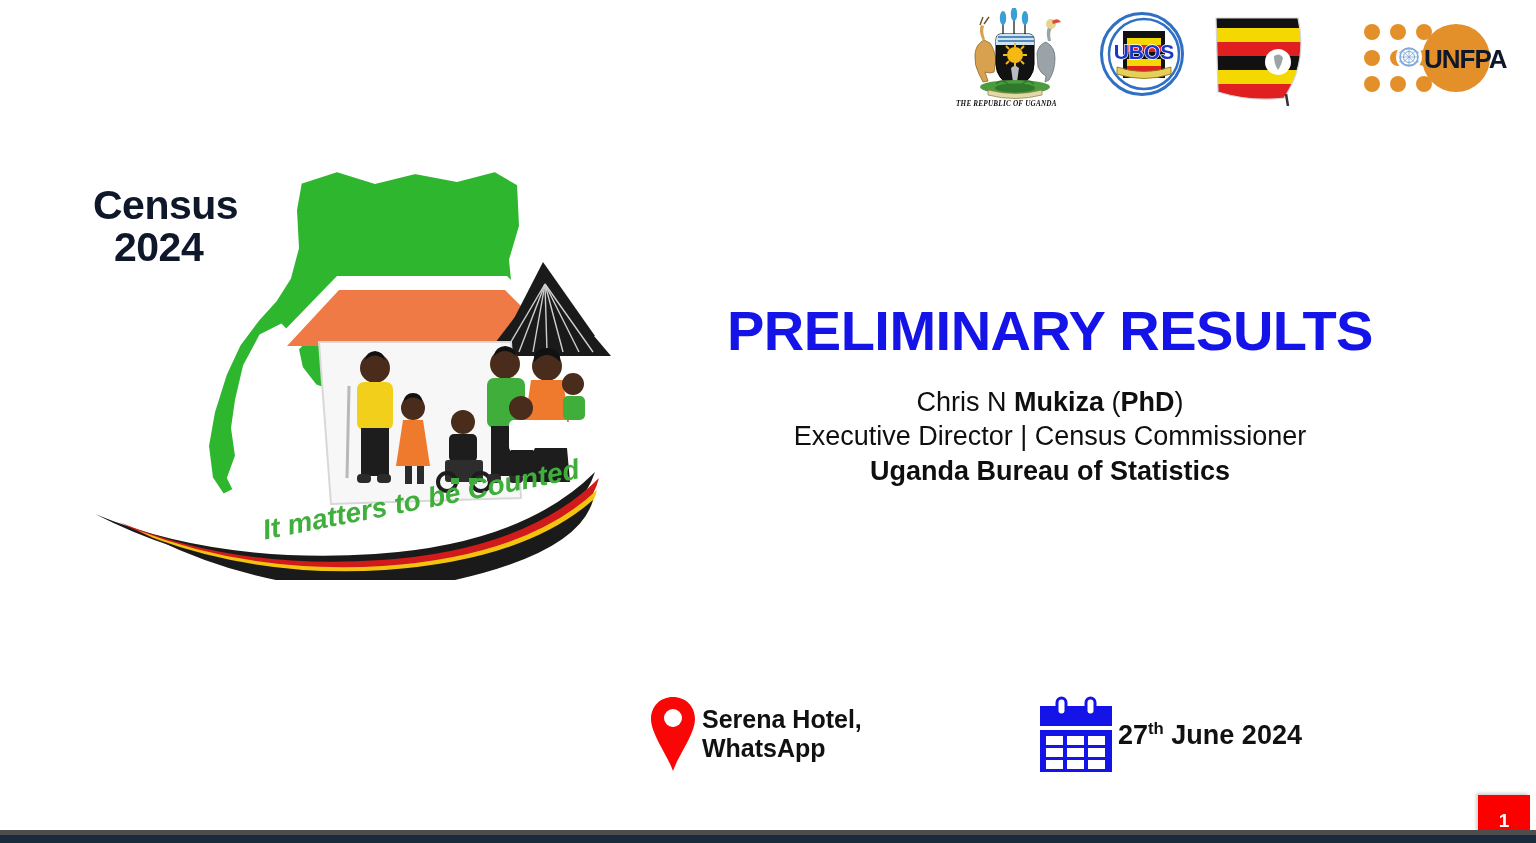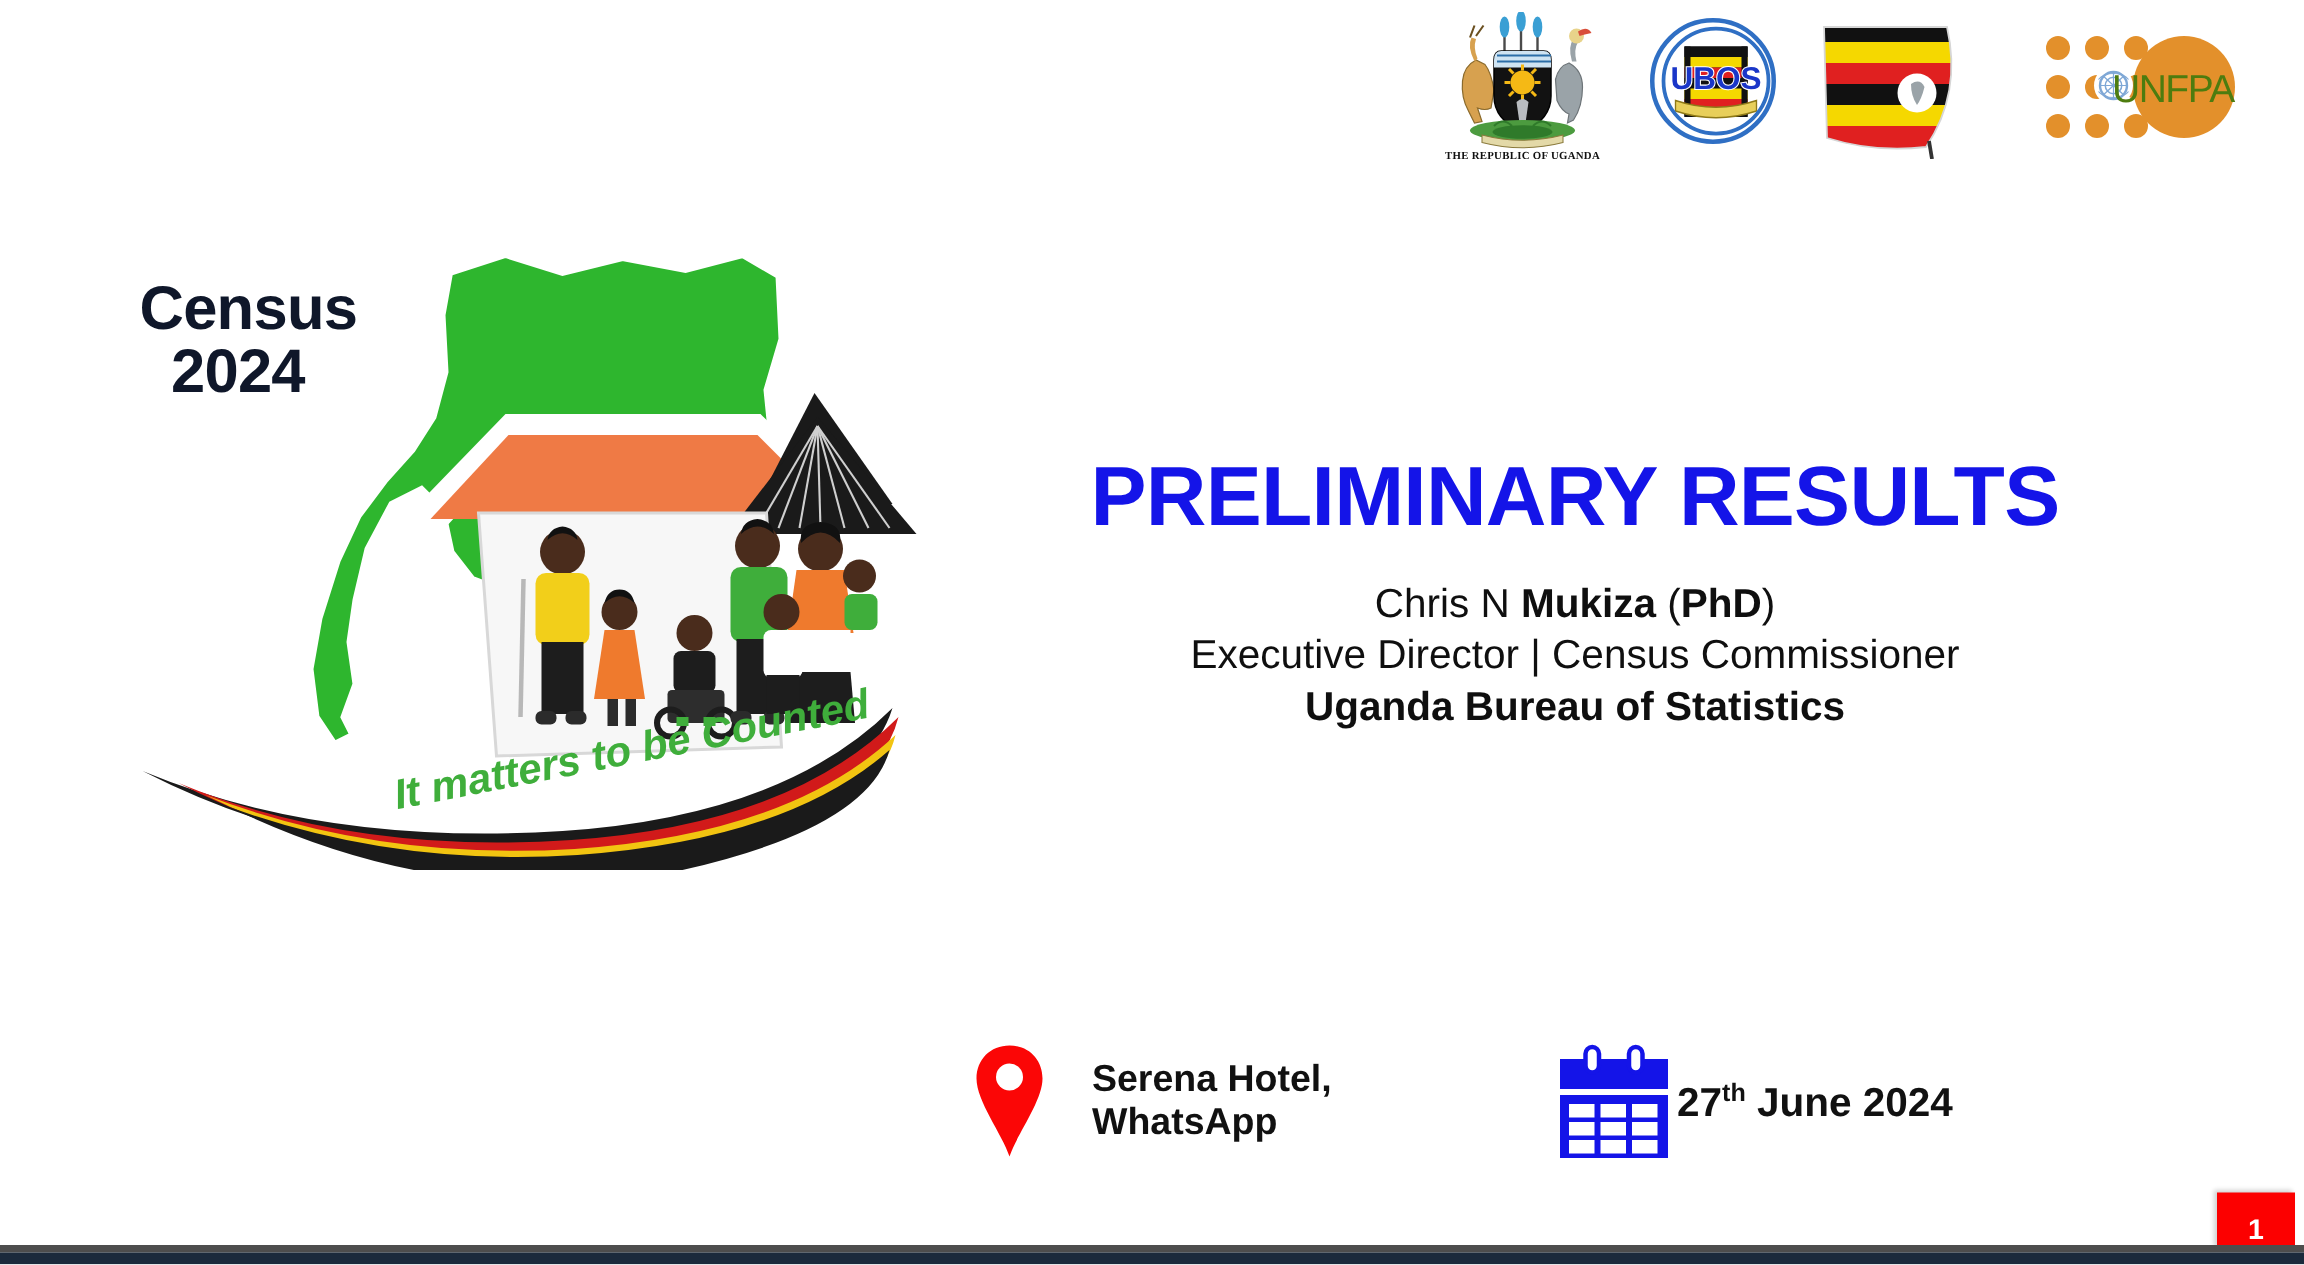--- a/index.html
+++ b/index.html
@@ -40,27 +40,27 @@
     width: 118px;
     height: 100px;
     margin-left: 6px;
     position: relative;
   }
   #coat-caption {
     position: absolute;
     bottom: 0px;
     left: 0;
     width: 100%;
-    text-align: center;
     font-family: "Liberation Serif", serif;
     font-weight: bold;
     font-size: 7.2px;
     letter-spacing: .2px;
     color: #111;
     white-space: nowrap;
+    font-style: italic;
   }
 
   
   #ubos-logo {
     width: 84px;
     height: 84px;
     margin-left: 26px;
     margin-top: 4px;
     border-radius: 50%;
     background: #ffffff;
@@ -102,27 +102,27 @@
     position: absolute;
     left: 58px;
     top: 2px;
     width: 68px;
     height: 68px;
     border-radius: 50%;
     background: #e3902b;
   }
   #unfpa-text {
     position: absolute;
-    left: 44px;
+    left: 60px;
     top: 22px;
     font-family: "Liberation Sans", sans-serif;
-    font-weight: normal;
+    font-weight: bold;
     font-size: 26px;
     letter-spacing: -1px;
-    color: #4d7c0f;
+    color: #0f172a;
   }
   #un-emblem {
     position: absolute;
     left: 32px;
     top: 22px;
     width: 26px;
     height: 26px;
     border-radius: 50%;
     background: #ffffff;
   }
@@ -199,21 +199,21 @@
     top: 690px;
     width: 760px;
     height: 105px;
   }
   #venue-group {
     position: absolute;
     left: 10px;
     top: 6px;
     display: flex;
     align-items: center;
-    gap: 32px;
+    gap: 6px;
   }
   #pin-icon {
     width: 46px;
     height: 76px;
     position: relative;
   }
   #venue-text {
     font-family: "Liberation Sans", sans-serif;
     font-weight: bold;
     font-size: 25px;

